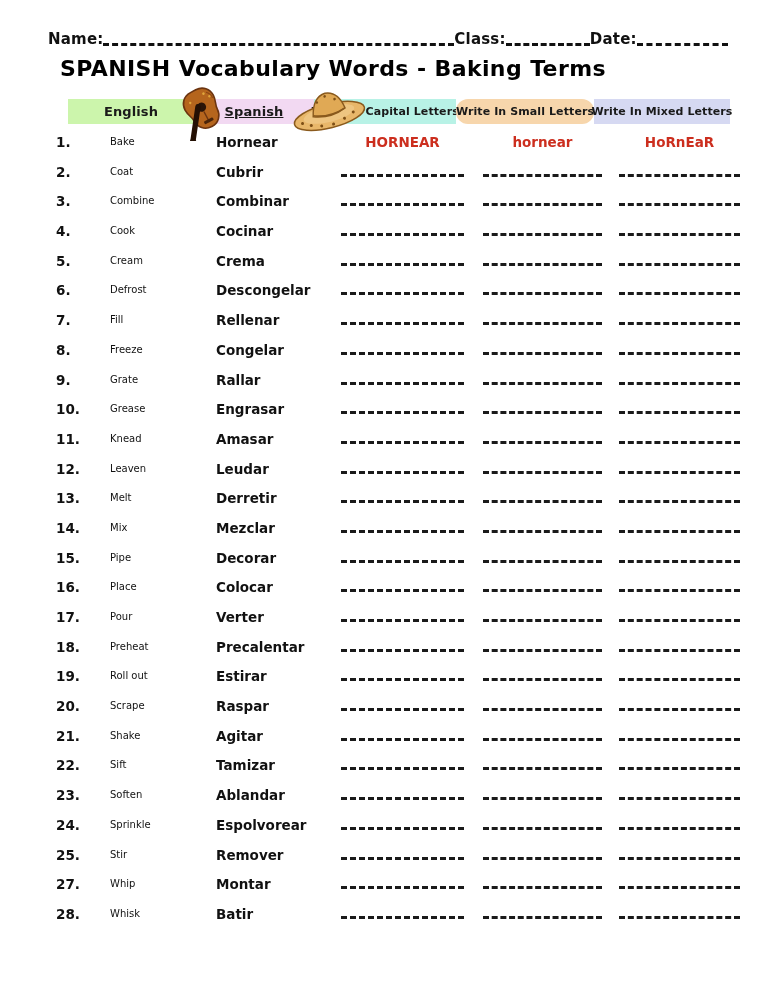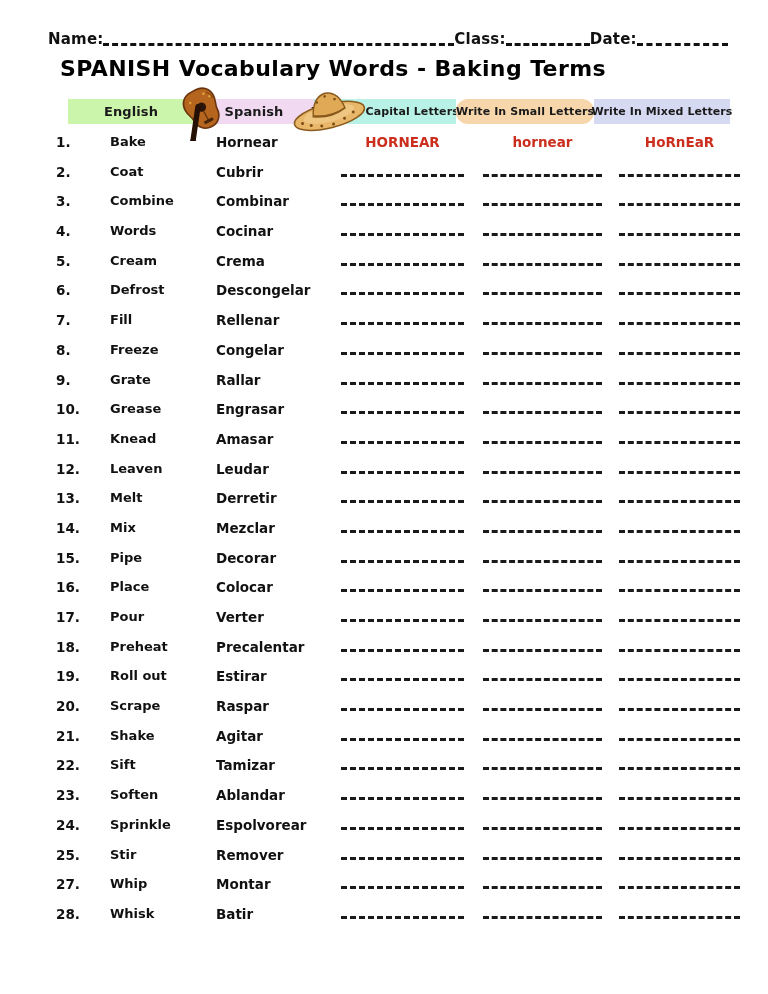--- a/index.html
+++ b/index.html
@@ -83,21 +83,21 @@
     justify-content: center;
     font-size: 11px;
     font-weight: 700;
     color: #1a1a1a;
     letter-spacing: 0.1px;
     white-space: nowrap;
     box-sizing: border-box;
   }
   .hcell.big { font-size: 13px; }
   .h-english { width: 126px; }
-  .h-spanish { width: 120px; }
+  .h-spanish { width: 120px; text-decoration: underline; }
   .h-caps    { width: 142px; }
   .h-small   { width: 138px; border-radius: 12px; }
   .h-mixed   { width: 136px; }
 
   
   .clipart {
     position: absolute;
     pointer-events: none;
   }
   .guitar { left: 163px; top: 85px; width: 72px; height: 56px; }
@@ -123,22 +123,22 @@
     font-size: 13.5px;
     font-weight: 700;
     text-align: left;
     line-height: 18px;
   }
   .c-eng {
     position: absolute;
     left: 110px;
     top: 0;
     width: 100px;
-    font-size: 13px;
-    font-weight: 700;
+    font-size: 10px;
+    font-weight: 400;
     line-height: 18px;
   }
   .c-spa {
     position: absolute;
     left: 216px;
     top: 0;
     width: 120px;
     font-size: 13.5px;
     font-weight: 700;
     line-height: 18px;
@@ -249,21 +249,21 @@
       <div class="row">
         <div class="c-num">3.</div>
         <div class="c-eng">Combine</div>
         <div class="c-spa">Combinar</div>
         <div class="blank blank-1"></div>
         <div class="blank blank-2"></div>
         <div class="blank blank-3"></div>
       </div>
       <div class="row">
         <div class="c-num">4.</div>
-        <div class="c-eng">Words</div>
+        <div class="c-eng">Cook</div>
         <div class="c-spa">Cocinar</div>
         <div class="blank blank-1"></div>
         <div class="blank blank-2"></div>
         <div class="blank blank-3"></div>
       </div>
       <div class="row">
         <div class="c-num">5.</div>
         <div class="c-eng">Cream</div>
         <div class="c-spa">Crema</div>
         <div class="blank blank-1"></div>

